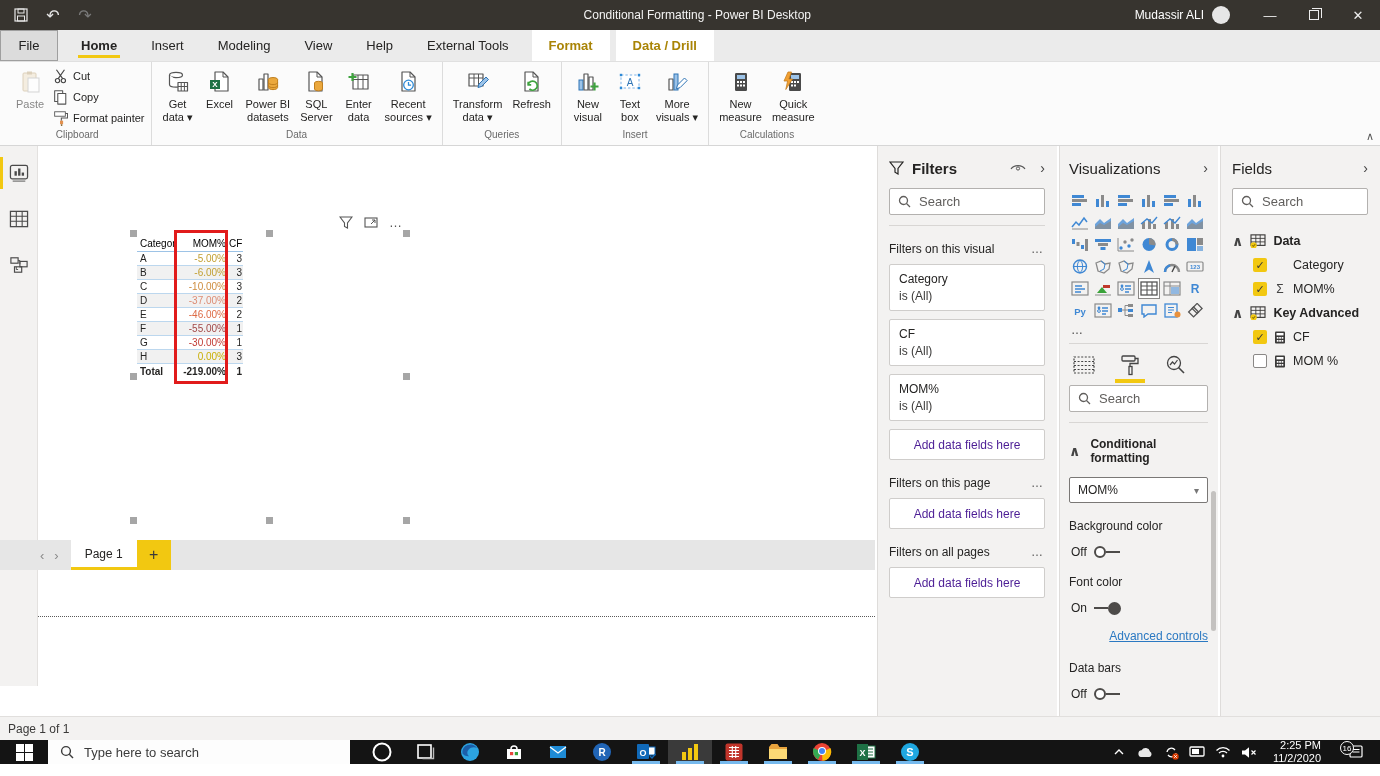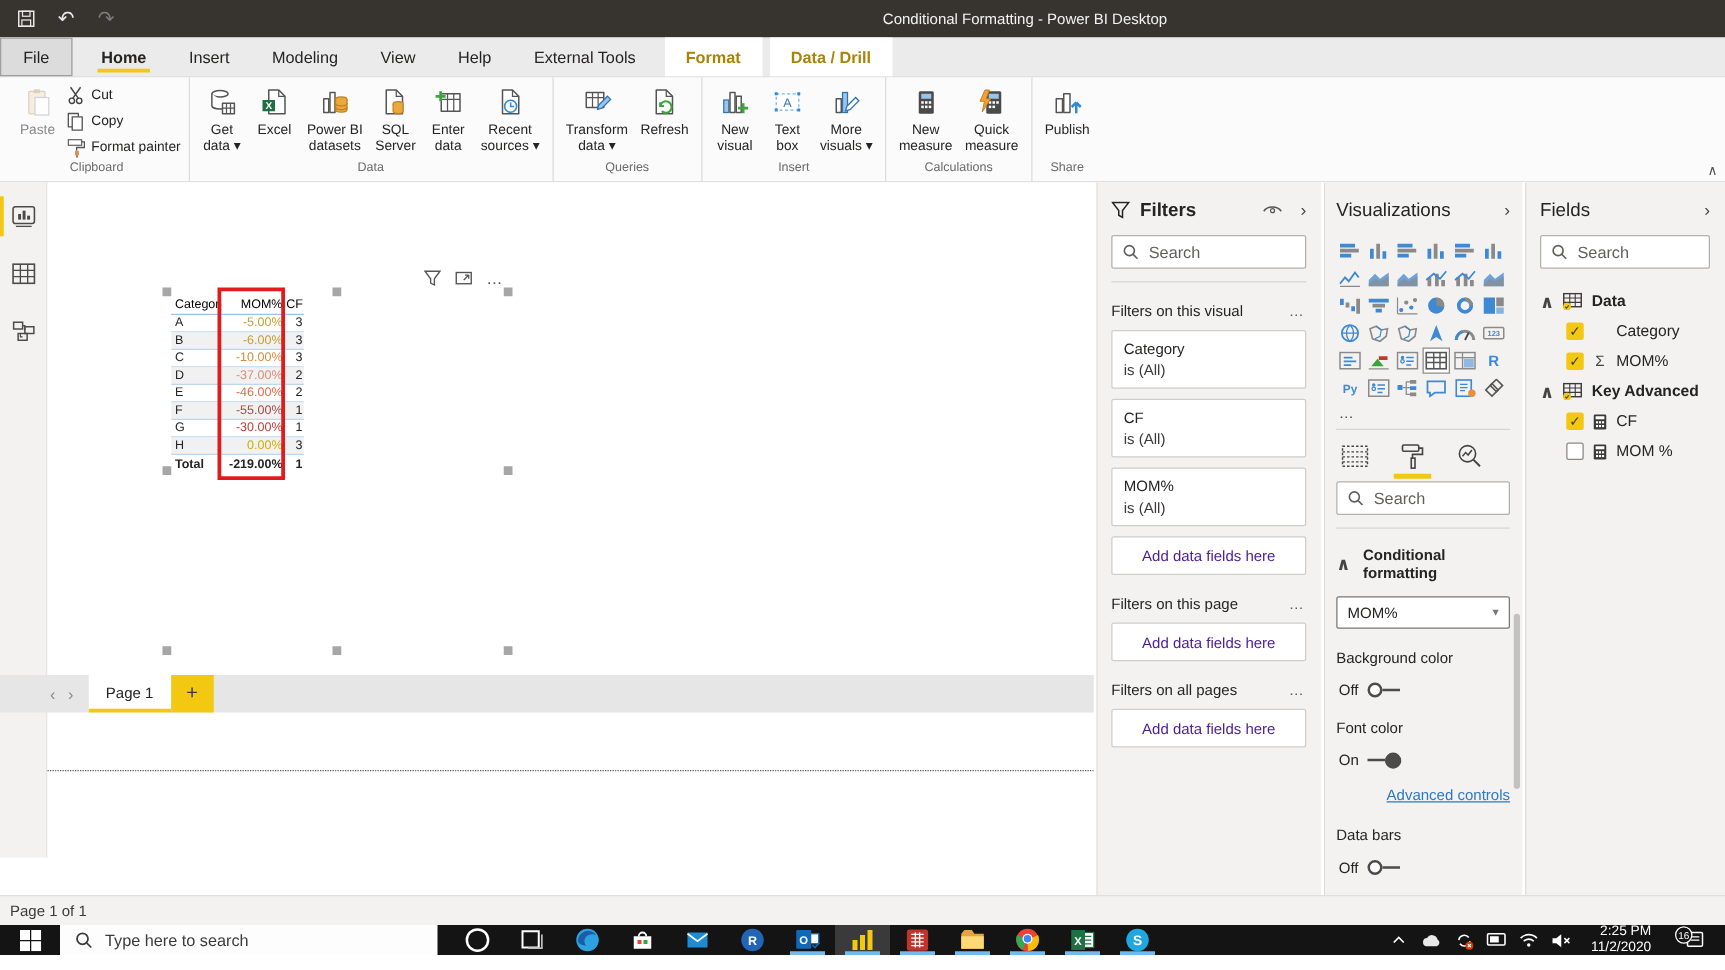--- a/index.html
+++ b/index.html
@@ -144,20 +144,29 @@
         <svg width="16" height="16" viewBox="0 0 16 16">
             <rect x="2" y="2" width="12" height="12" fill="none" stroke="#e8e8e8" stroke-width="1.2"></rect>
             <rect x="5" y="2" width="6" height="4" fill="none" stroke="#e8e8e8"></rect>
             <rect x="4.5" y="9" width="7" height="5" fill="none" stroke="#e8e8e8"></rect>
           </svg>
       </span>
       <span class="tb-ic">↶</span>
       <span class="tb-ic dim">↷</span>
     </div>
     <div class="tb-title">Conditional Formatting - Power BI Desktop</div>
+    <div class="tb-right">
+      <span class="tb-user">Mudassir ALI</span>
+      <span class="tb-avatar"></span>
+      <span class="winbtn">—</span>
+      <span class="winbtn">
+          <span class="restore"></span>
+        </span>
+      <span class="winbtn">✕</span>
+    </div>
   </div>
 
   <div class="tabrow">
     <div class="file-btn">File</div>
     <div id="rtabs" style="display:flex;margin-left:6px;">
         <div class="rtab active">Home</div>
         <div class="rtab">Insert</div>
         <div class="rtab">Modeling</div>
         <div class="rtab">View</div>
         <div class="rtab">Help</div>
@@ -384,35 +393,20 @@
                     <rect x="13" y="14.5" width="2" height="2"></rect>
                   </g>
                   <path d="M7 2 L3 11 h3.6 L4.8 19.5 11.5 9 h-3.6 L10.5 2 z" fill="#f2a033" stroke="#c77f1f" stroke-width=".8"></path>
                 </svg>
               </span>
               <span class="rlab">Quick<br>measure</span>
             </div>
           </div>
           <div class="rg-label">Calculations</div>
         </div>
-        <div class="rgroup">
-          <div class="rg-items">
-            <div class="rbtn">
-              <span class="ric">
-                <svg width="24" height="24" viewBox="0 0 24 24">
-                  <rect x="3" y="9" width="5" height="11" stroke="#555" stroke-width="1.2" stroke-linejoin="round" fill="#fff"></rect>
-                  <rect x="9" y="5" width="5" height="15" stroke="#555" stroke-width="1.2" stroke-linejoin="round" fill="#fff"></rect>
-                  <path d="M19 20.5 v-8.5 m0 0 l-3.6 3.6 m3.6-3.6 l3.6 3.6" fill="none" stroke="#2e8ad6" stroke-width="2"></path>
-                </svg>
-              </span>
-              <span class="rlab">Publish<br></span>
-            </div>
-          </div>
-          <div class="rg-label">Share</div>
-        </div>
       </div>
     <span class="ribbon-collapse">∧</span>
   </div>
 
   <div class="main">
     <div class="rail" id="rail">
         <div class="rail-item active">
           <svg width="20" height="18" viewBox="0 0 22 20">
             <rect x="1.5" y="1.5" width="19" height="15" rx="2" fill="none" stroke="#4a4a4a" stroke-width="1.4"></rect>
             <rect x="6" y="8" width="2.6" height="5" fill="#4a4a4a"></rect>

